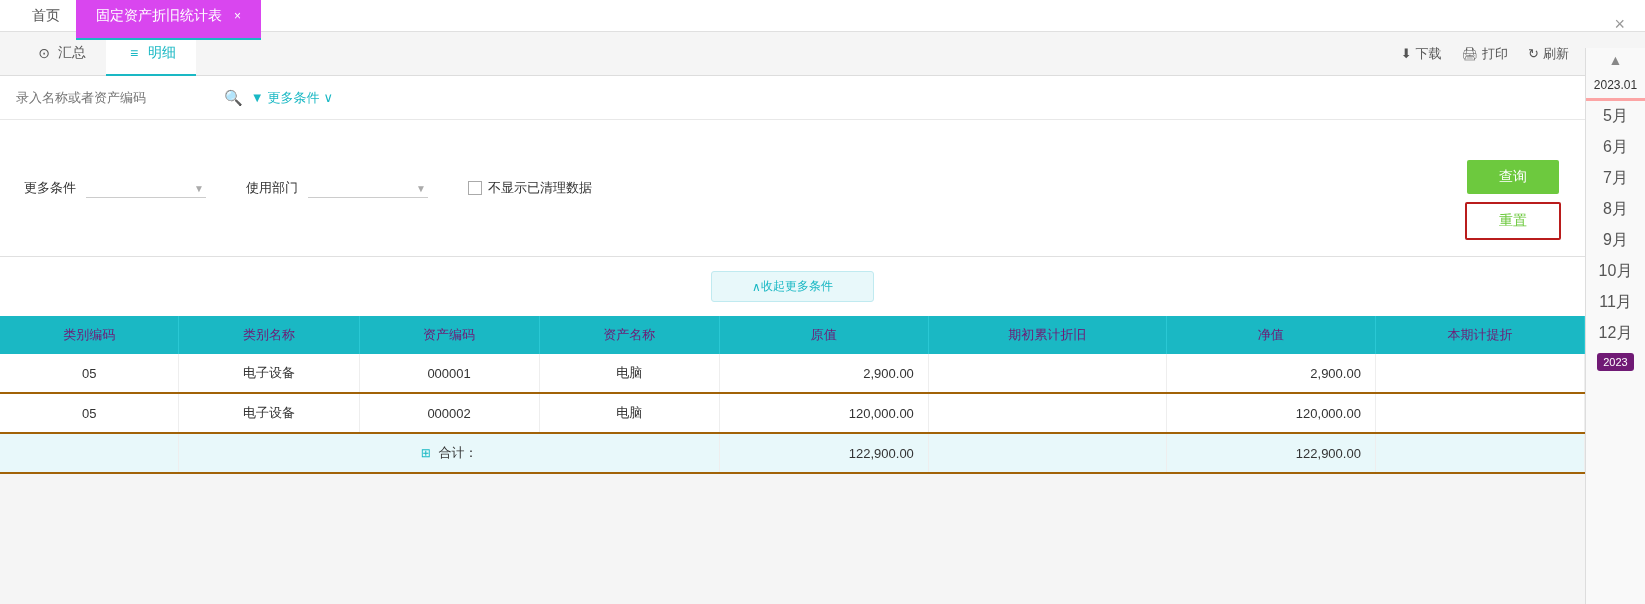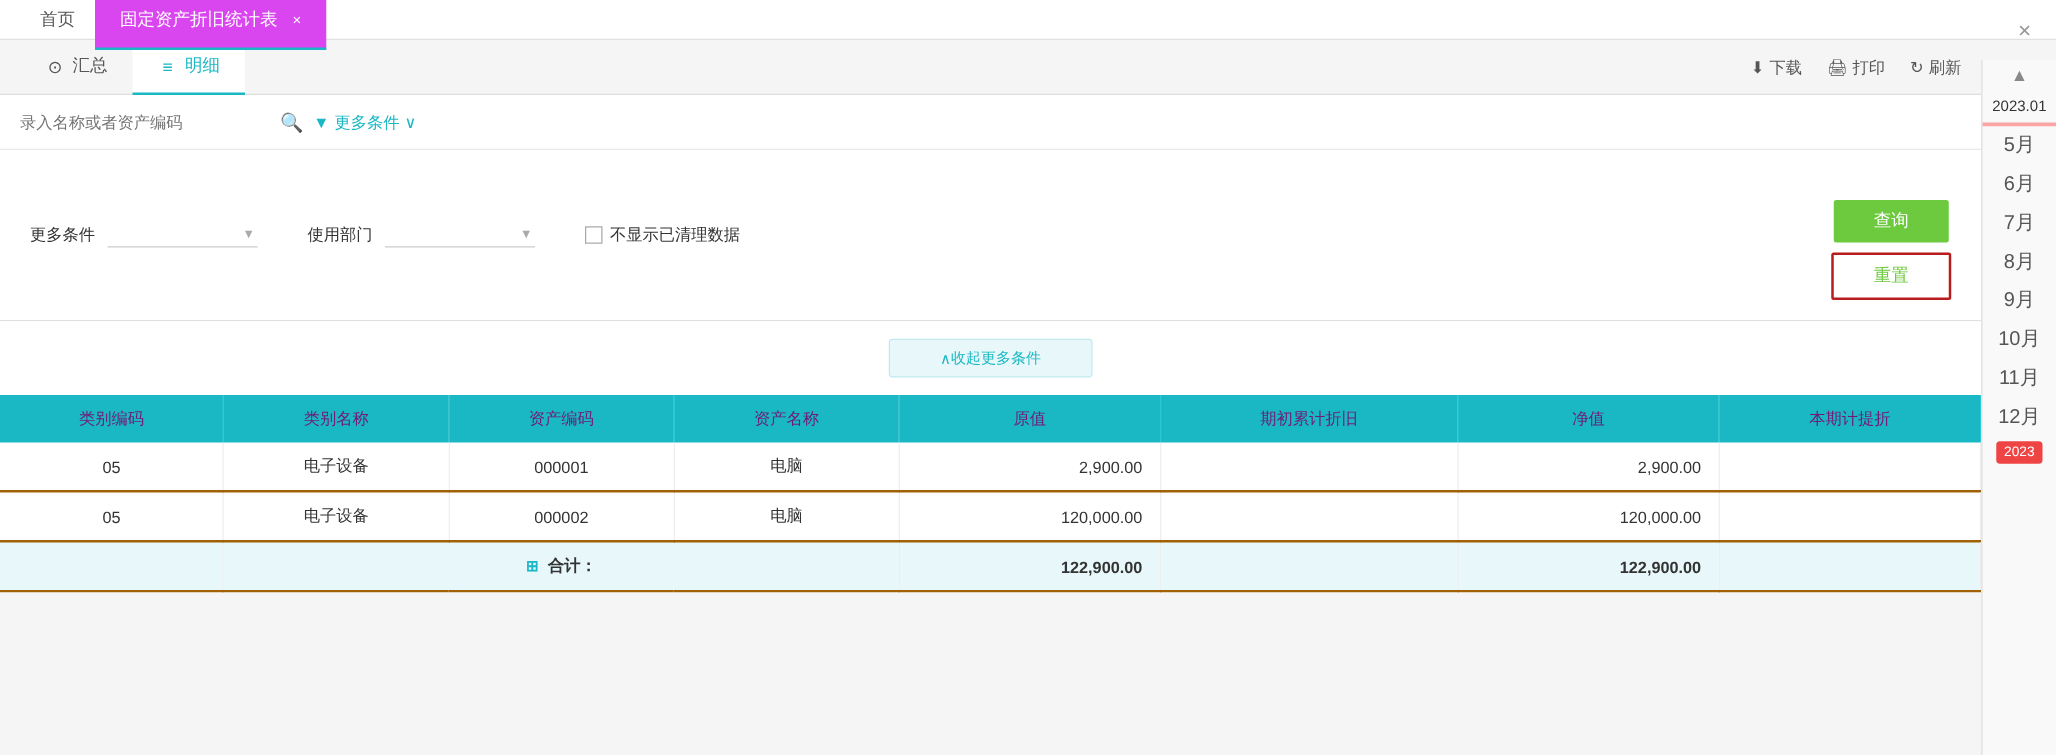--- a/index.html
+++ b/index.html
@@ -171,21 +171,21 @@
     }
     .month-item {
       font-size: 16px;
       color: #555;
       padding: 5px 0;
       text-align: center;
       width: 100%;
       cursor: pointer;
     }
     .year-badge {
-      background: #ef4444;
+      background: #701a75;
       color: #fff;
       font-size: 11px;
       padding: 3px 6px;
       border-radius: 3px;
       margin: 4px 0;
     }
     .nav-arrow {
       color: #888;
       font-size: 14px;
       cursor: pointer;
@@ -321,21 +321,21 @@
       text-align: center;
       border-right: 1px solid #eee;
     }
     .td-right {
       text-align: right;
     }
     .total-row {
       background: #e8f8fa;
     }
     .total-row td {
-      font-weight: 700;
+      font-weight: 400;
     }
     .total-icon {
       color: #1ab8c4;
       margin-right: 4px;
       font-size: 12px;
     }
 
     .main-content {
       margin-right: 60px;
     }

